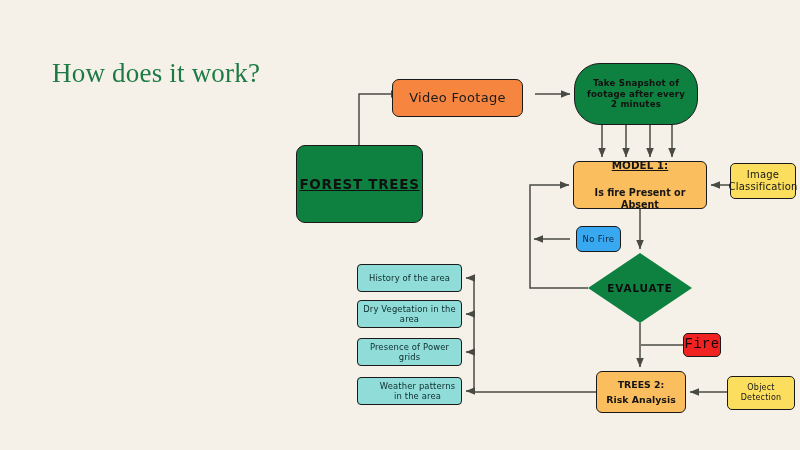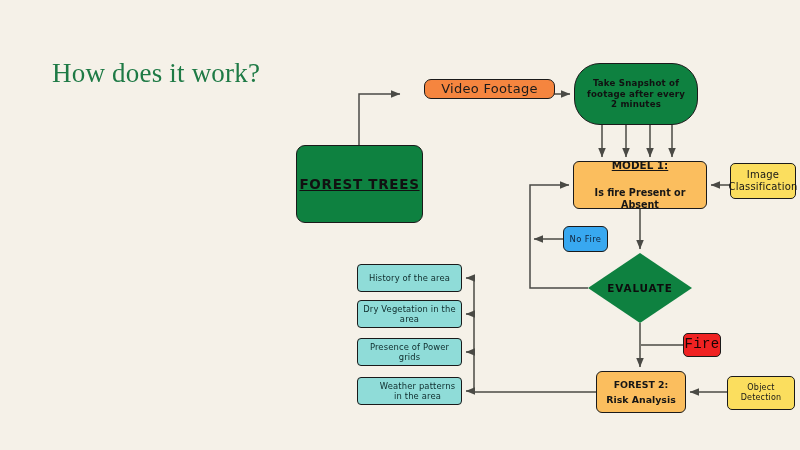--- a/index.html
+++ b/index.html
@@ -56,21 +56,21 @@
     left: 296px; top: 145px; width: 127px; height: 78px;
     background: #0E8140;
     border-radius: 9px;
     color: #111111;
     font-size: 13.5px;
     font-weight: bold;
     letter-spacing: 0.7px;
     text-decoration: underline;
   }
   #video-footage {
-    left: 424px; top: 79px; width: 131px; height: 20px;
+    left: 392px; top: 79px; width: 131px; height: 38px;
     background: #F5853F;
     border-radius: 7px;
     color: #1b1b1b;
     font-size: 13px;
     letter-spacing: 0.3px;
     text-align: right;
   }
   #take-snapshot {
     left: 574px; top: 63px; width: 124px; height: 62px;
     background: #0E8140;
@@ -95,21 +95,21 @@
   #image-classification {
     left: 730px; top: 163px; width: 66px; height: 36px;
     background: #FBDE5E;
     border-radius: 5px;
     color: #171717;
     font-size: 10px;
     letter-spacing: 0.2px;
     flex-direction: column;
   }
   #no-fire {
-    left: 563px; top: 226px; width: 45px; height: 26px;
+    left: 576px; top: 226px; width: 45px; height: 26px;
     background: #38A8F0;
     border-radius: 6px;
     color: #11223a;
     font-size: 8.4px;
     letter-spacing: 0.4px;
   }
   #evaluate {
     left: 588px; top: 253px; width: 104px; height: 70px;
     background: transparent;
     border: none;
@@ -246,21 +246,21 @@
   <div class="node" id="evaluate">
     <div class="diamond-shape"></div>
     <span>EVALUATE</span>
   </div>
 
   <div class="node" id="fire">
     <span>Fire</span>
   </div>
 
   <div class="node" id="model-2">
-    <span>FOREST 2:</span>
+    <span>TREES 2:</span>
     <span>Risk Analysis</span>
   </div>
 
   <div class="node" id="object-detection">
     <span>Object</span>
     <span>Detection</span>
   </div>
 
   <div class="node factor" id="factor-0">
     <span>History of the area</span>

